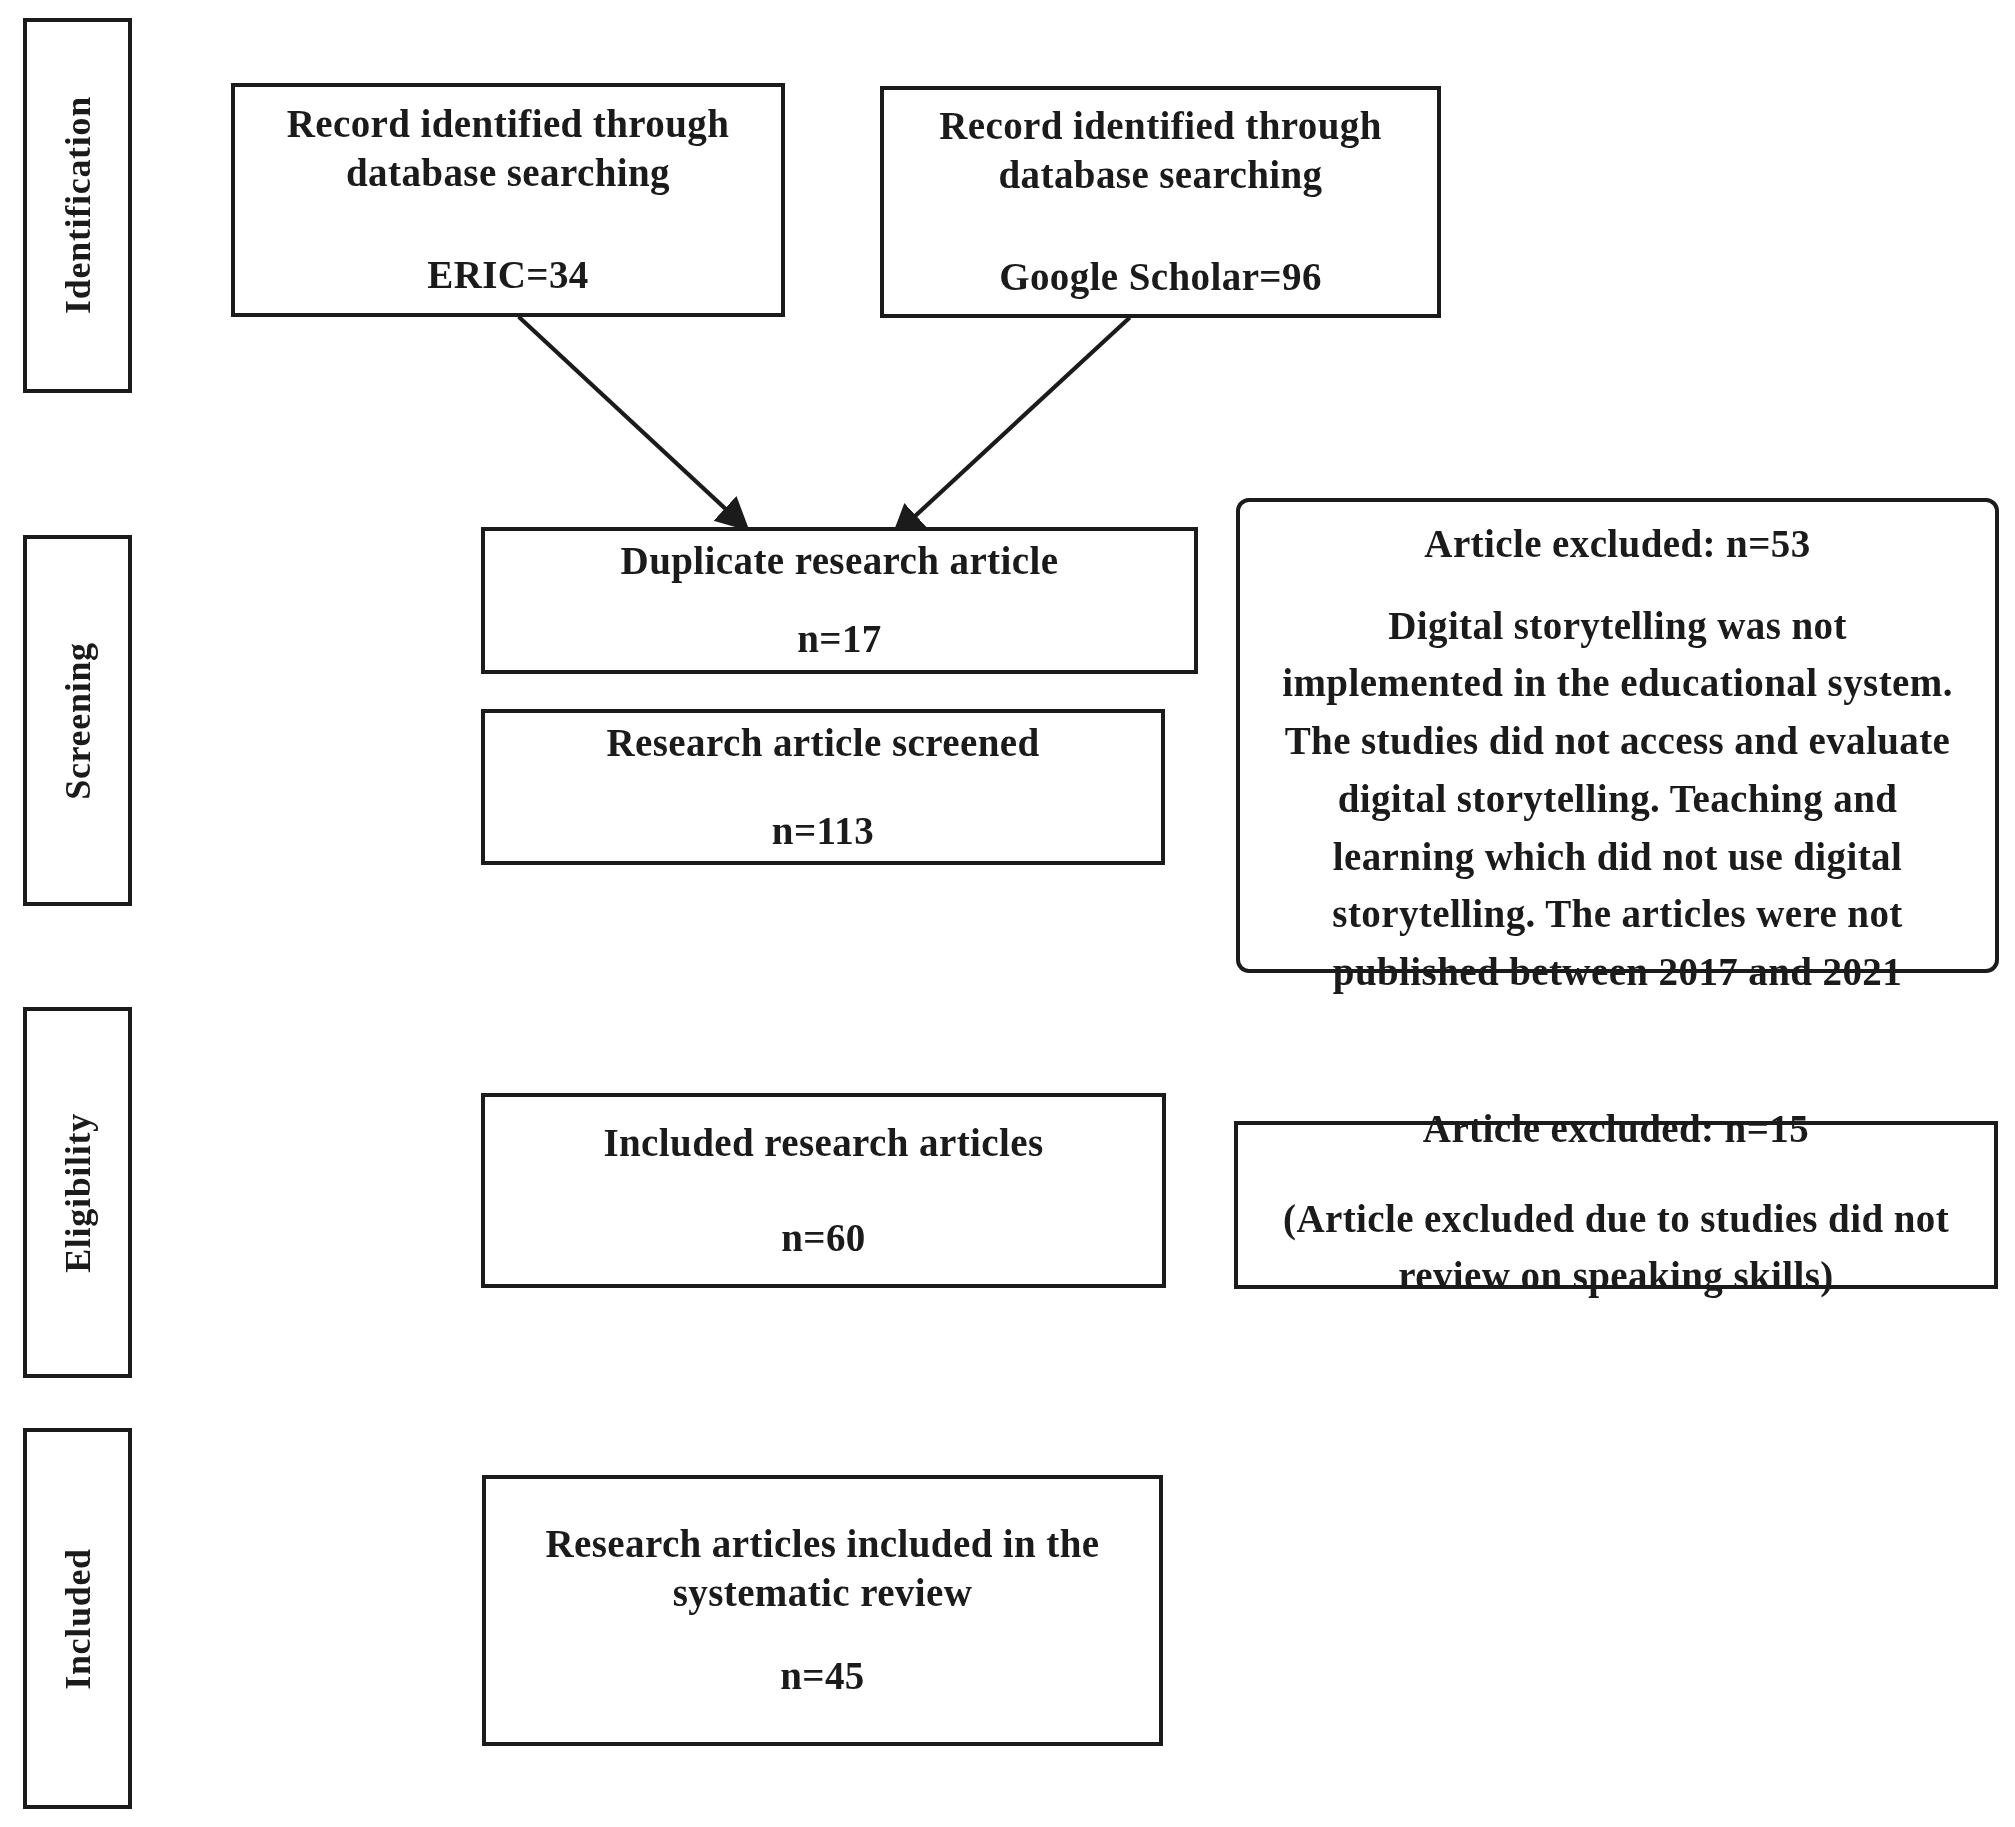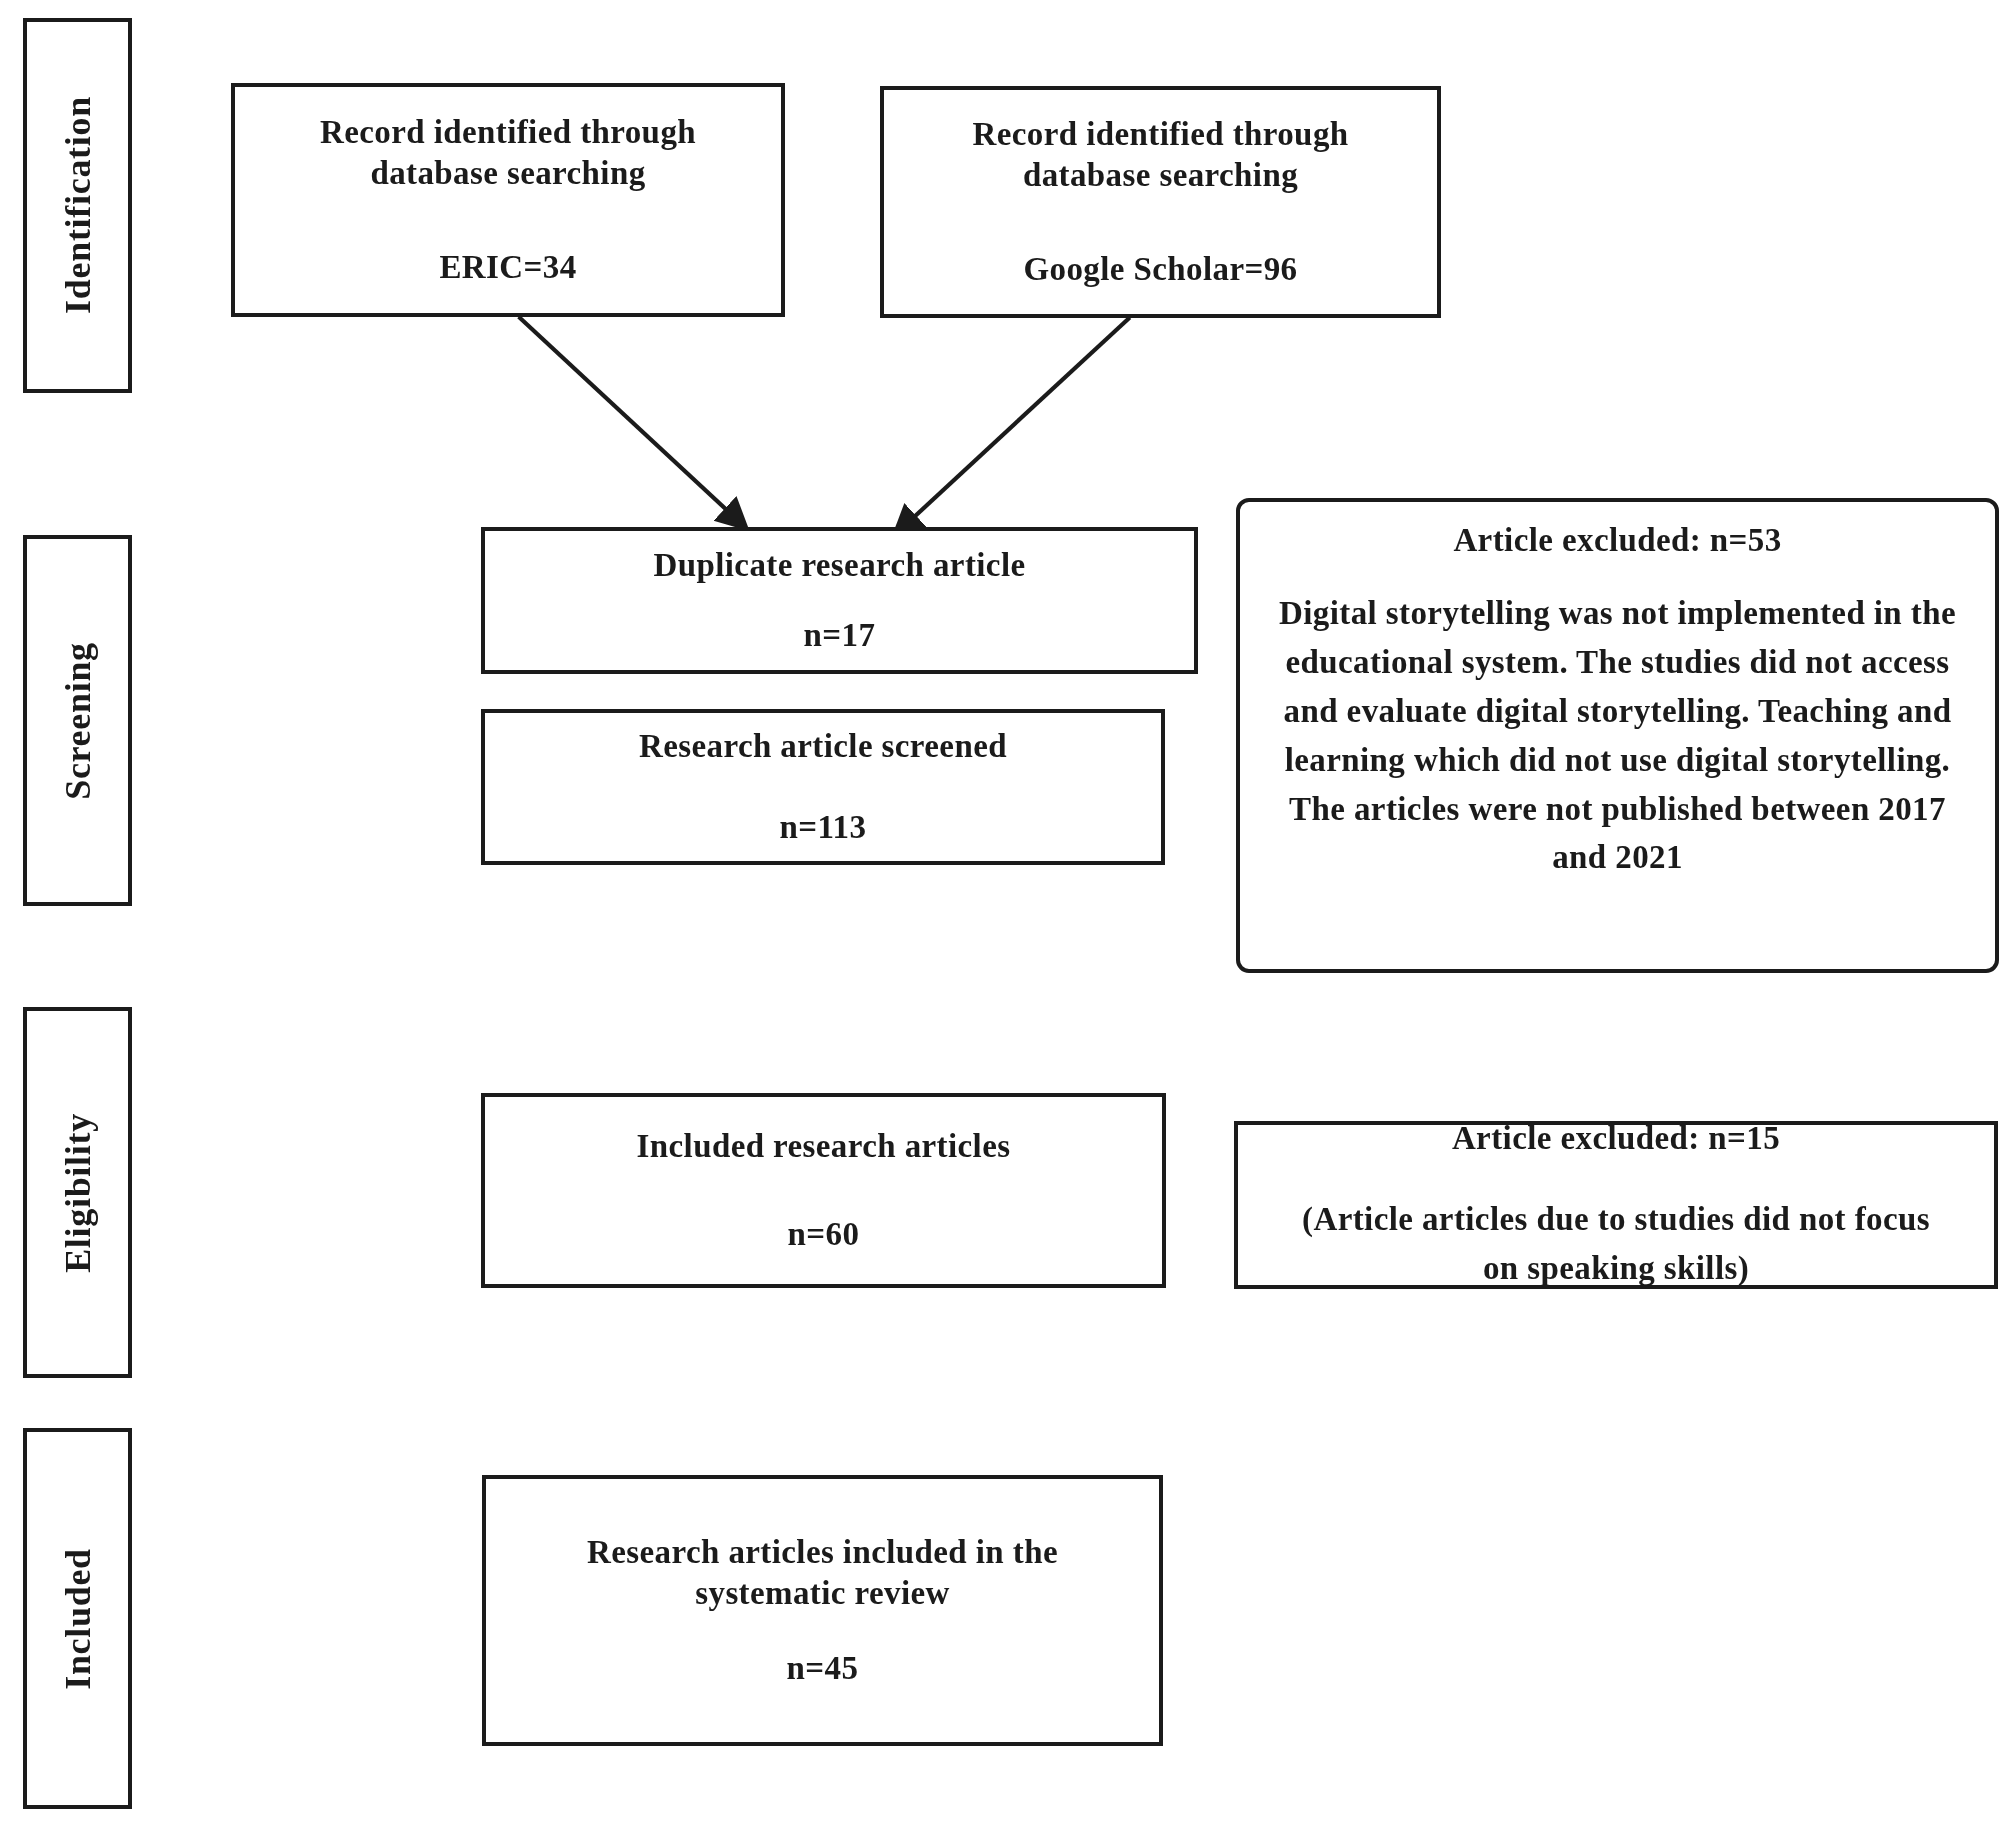--- a/index.html
+++ b/index.html
@@ -34,21 +34,21 @@
     display: flex;
     flex-direction: column;
     align-items: center;
     justify-content: center;
     text-align: center;
     z-index: 2;
   }
   .fbox .title,
   .fbox .count,
   .fbox .body {
-    font-size: 33px;
+    font-size: 39px;
     font-weight: 600;
     line-height: 1.25;
     letter-spacing: 0.4px;
   }
   .fbox .body { line-height: 1.48; }
 
   
   .stage {
     position: absolute;
     left: 23px;
@@ -132,21 +132,21 @@
     <span class="title">Article excluded: n=53</span>
     <span class="body">Digital storytelling was not implemented in the educational system. The studies did not access and evaluate digital storytelling. Teaching and learning which did not use digital storytelling. The articles were not published between 2017 and 2021</span>
   </div>
 
   <div class="fbox box-eligible">
     <span class="title">Included research articles</span>
     <span class="count">n=60</span>
   </div>
   <div class="fbox box-excluded15">
     <span class="title">Article excluded: n=15</span>
-    <span class="body">(Article articles due to studies did not focus on speaking skills)</span>
+    <span class="body">(Article excluded due to studies did not review on speaking skills)</span>
   </div>
 
   <div class="fbox box-included">
     <span class="title">Research articles included in the systematic review</span>
     <span class="count">n=45</span>
   </div>
 
 </div>
 
 

